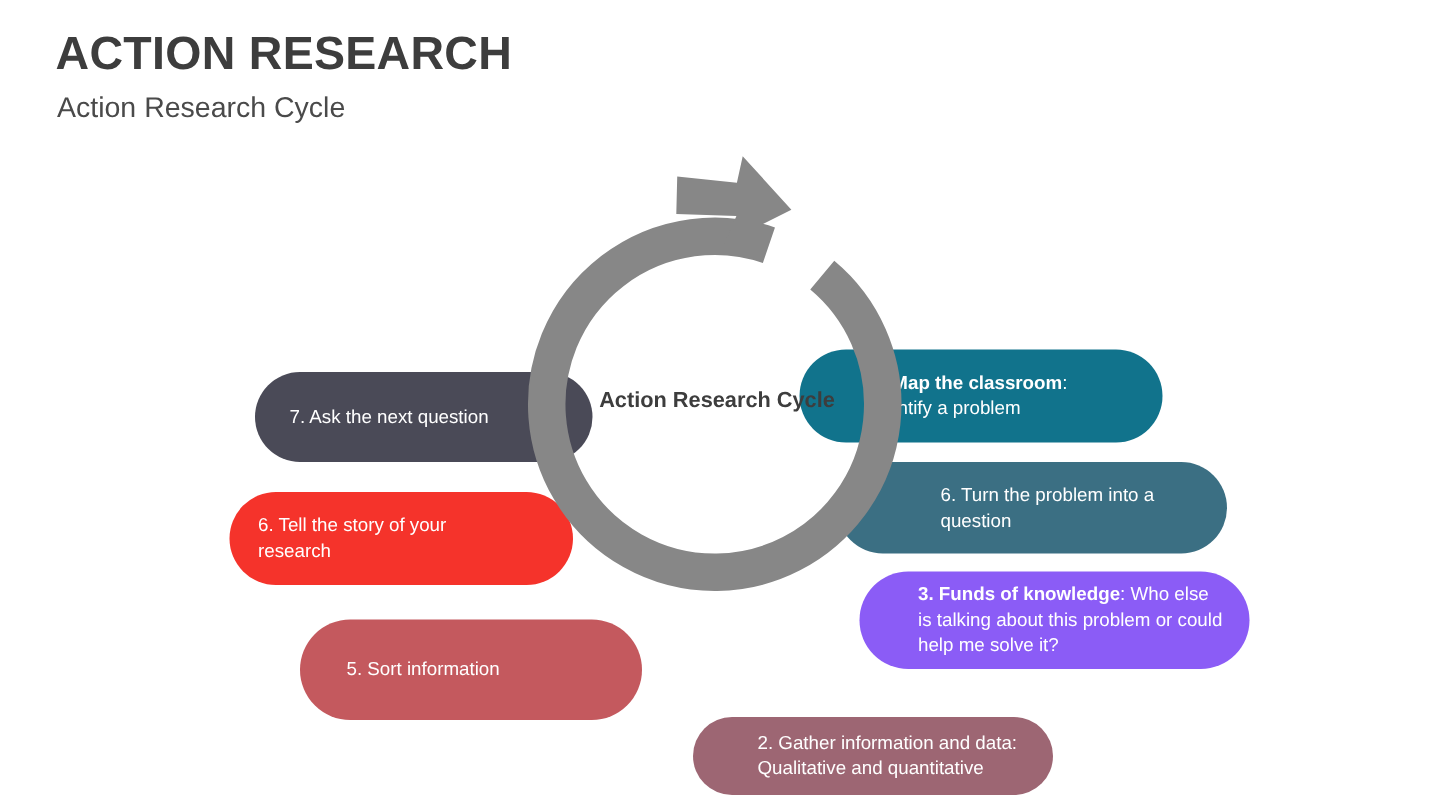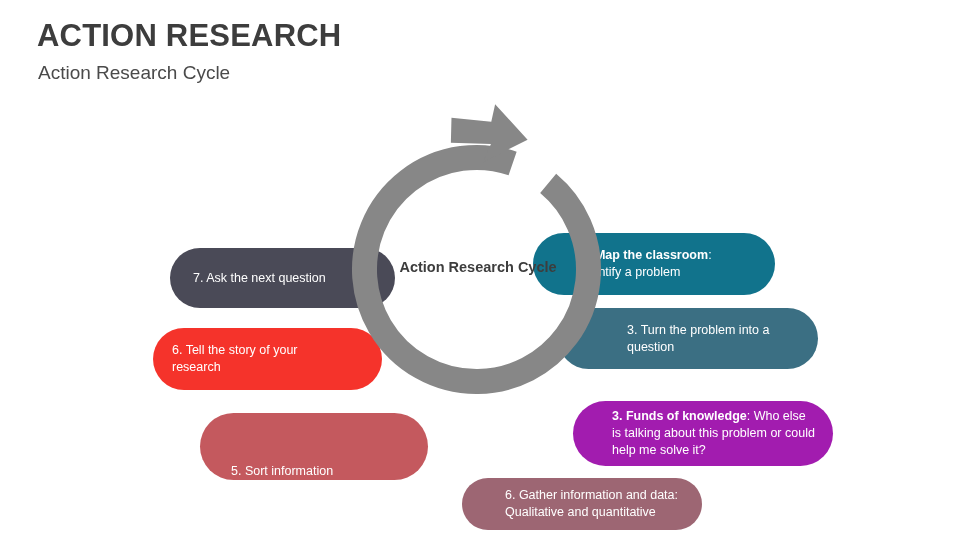--- a/index.html
+++ b/index.html
@@ -78,36 +78,34 @@
     background: #11738c;
     padding: 0 14px 0 48px;
   }
   #pill-2 {
     left: 558px; top: 208px; width: 260px; height: 61px;
     background: #3b6f83;
     padding: 0 14px 0 69px;
   }
   #pill-3 {
     left: 573px; top: 281px; width: 260px; height: 65px;
-    background: #a21caf;
+    background: #8b5cf6;
     padding: 0 16px 0 39px;
-    margin-top: 20px;
   }
   #pill-4 {
     left: 462px; top: 378px; width: 240px; height: 52px;
     background: #9d6673;
     padding: 0 14px 0 43px;
   }
 
   
   #pill-5 {
     left: 200px; top: 313px; width: 228px; height: 67px;
     background: #c4595e;
     padding: 0 50px 0 31px;
-    align-items: flex-end;
   }
   #pill-6 {
     left: 153px; top: 228px; width: 229px; height: 62px;
     background: #f5332b;
     padding: 0 36px 0 19px;
     justify-content: center;
   }
   #pill-7 {
     left: 170px; top: 148px; width: 225px; height: 60px;
     background: #4a4a57;
@@ -146,29 +144,29 @@
   <div id="title">ACTION RESEARCH</div>
   <div id="subtitle">Action Research Cycle</div>
 
   <div id="diagram">
 
     <div class="pill" id="pill-1">
       <span class="ptext"><span class="bold">1. Map the classroom</span><span>:</span><br><span>Identify a problem</span></span>
     </div>
 
     <div class="pill" id="pill-2">
-      <span class="ptext">3. Turn the problem into a question</span>
+      <span class="ptext">6. Turn the problem into a question</span>
     </div>
 
     <div class="pill" id="pill-3">
       <span class="ptext"><span class="bold">3. Funds of knowledge</span><span>: Who else is talking about this problem or could help me solve it?</span></span>
     </div>
 
     <div class="pill" id="pill-4">
-      <span class="ptext">6. Gather information and data: Qualitative and quantitative</span>
+      <span class="ptext">2. Gather information and data: Qualitative and quantitative</span>
     </div>
 
     <div class="pill" id="pill-5">
       <span class="ptext">5. Sort information</span>
     </div>
 
     <div class="pill" id="pill-6">
       <span class="ptext">6. Tell the story of your research</span>
     </div>
 

